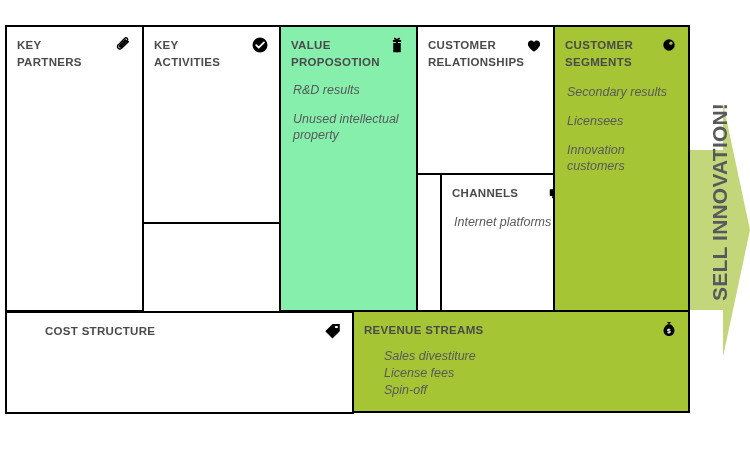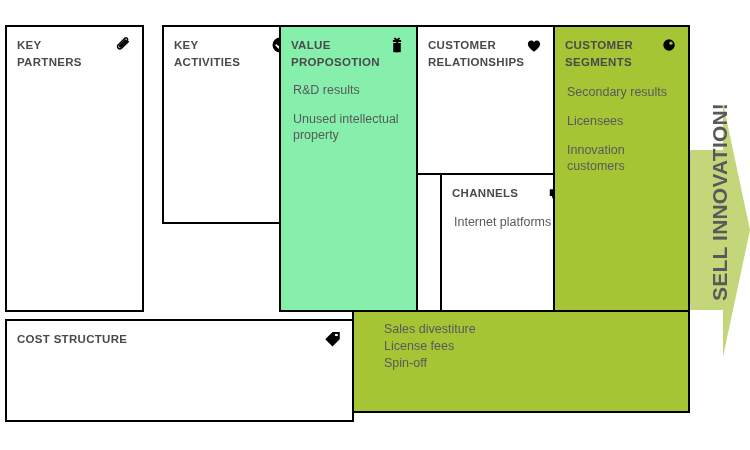--- a/index.html
+++ b/index.html
@@ -60,44 +60,45 @@
     width: 18px;
     height: 18px;
     color: #000000;
     display: block;
     margin-top: -1px;
   }
   .cell-icon svg { display: block; width: 18px; height: 18px; }
 
   .cell-body {
     padding: 12px 12px 0 12px;
+    font-style: italic;
   }
 
   .item {
     font-size: 12.5px;
     color: #58595b;
     line-height: 1.28;
     margin-bottom: 13px;
   }
   .item:last-child { margin-bottom: 0; }
 
   .item.tight { margin-bottom: 2px; }
 
   
   
 
   #cell-key-partners      { left: 0;     top: 0;   width: 139px; height: 287px; }
-  #cell-key-activities    { left: 137px; top: 0;   width: 139px; height: 199px; margin-left: 20px; }
+  #cell-key-activities    { left: 137px; top: 0;   width: 139px; height: 199px; }
   #cell-key-resources     { left: 137px; top: 197px; width: 139px; height: 90px; }
   #cell-value-proposition { left: 274px; top: 0;   width: 139px; height: 287px; }
   #cell-customer-rel      { left: 411px; top: 0;   width: 139px; height: 150px; }
   #cell-channels          { left: 411px; top: 148px; width: 139px; height: 139px; margin-left: 24px; }
   #cell-customer-segments { left: 548px; top: 0;   width: 137px; height: 287px; }
 
-  #cell-cost-structure    { left: 0;     top: 294px; width: 349px; height: 103px; }
+  #cell-cost-structure    { left: 0;     top: 286px; width: 349px; height: 103px; padding-left: 28px; }
   #cell-revenue-streams   { left: 347px; top: 285px; width: 338px; height: 103px; background: #A6C535; }
 
   #cell-revenue-streams .cell-body { padding-top: 9px; margin-left: 18px; }
   #cell-revenue-streams .item { margin-bottom: 1px; }
 
   #cell-customer-segments .cell-body { padding-top: 14px; }
 
   
   .arrow-wrap {
     position: absolute;
@@ -237,20 +238,30 @@
           <svg viewBox="0 0 24 24" fill="#000">
             <path d="M11.4 2.6H21v9.6l-9.7 9.7-9.6-9.6zM17.5 6.6a1.5 1.5 0 1 0 0 .01z" fill="#000"></path>
             <circle cx="17.3" cy="6.8" r="1.4" fill="#fff"></circle>
           </svg>
         </span>
       </div>
       <div class="cell-body"></div>
     </div>
 
     <div class="cell green" id="cell-revenue-streams">
+      <div class="cell-head">
+        <div class="cell-title">REVENUE STREAMS</div>
+        <span class="cell-icon">
+          <svg viewBox="0 0 24 24" fill="#000">
+            <path d="M9.5 1.4h5l-1.4 2.2h-2.2z"></path>
+            <path d="M10.1 4.2h3.8c3 1.9 5.4 5.1 5.4 8.6 0 4.5-3.3 7.3-7.3 7.3s-7.3-2.8-7.3-7.3c0-3.5 2.4-6.7 5.4-8.6z"></path>
+            <text x="12" y="16.4" font-family="DejaVu Sans, sans-serif" font-size="8.4" font-weight="bold" fill="#fff" text-anchor="middle">$</text>
+          </svg>
+        </span>
+      </div>
       <div class="cell-body">
         <div class="item tight">Sales divestiture</div>
         <div class="item tight">License fees</div>
         <div class="item tight">Spin-off</div>
       </div>
     </div>
 
   </div>
 
   <div class="arrow-wrap">

